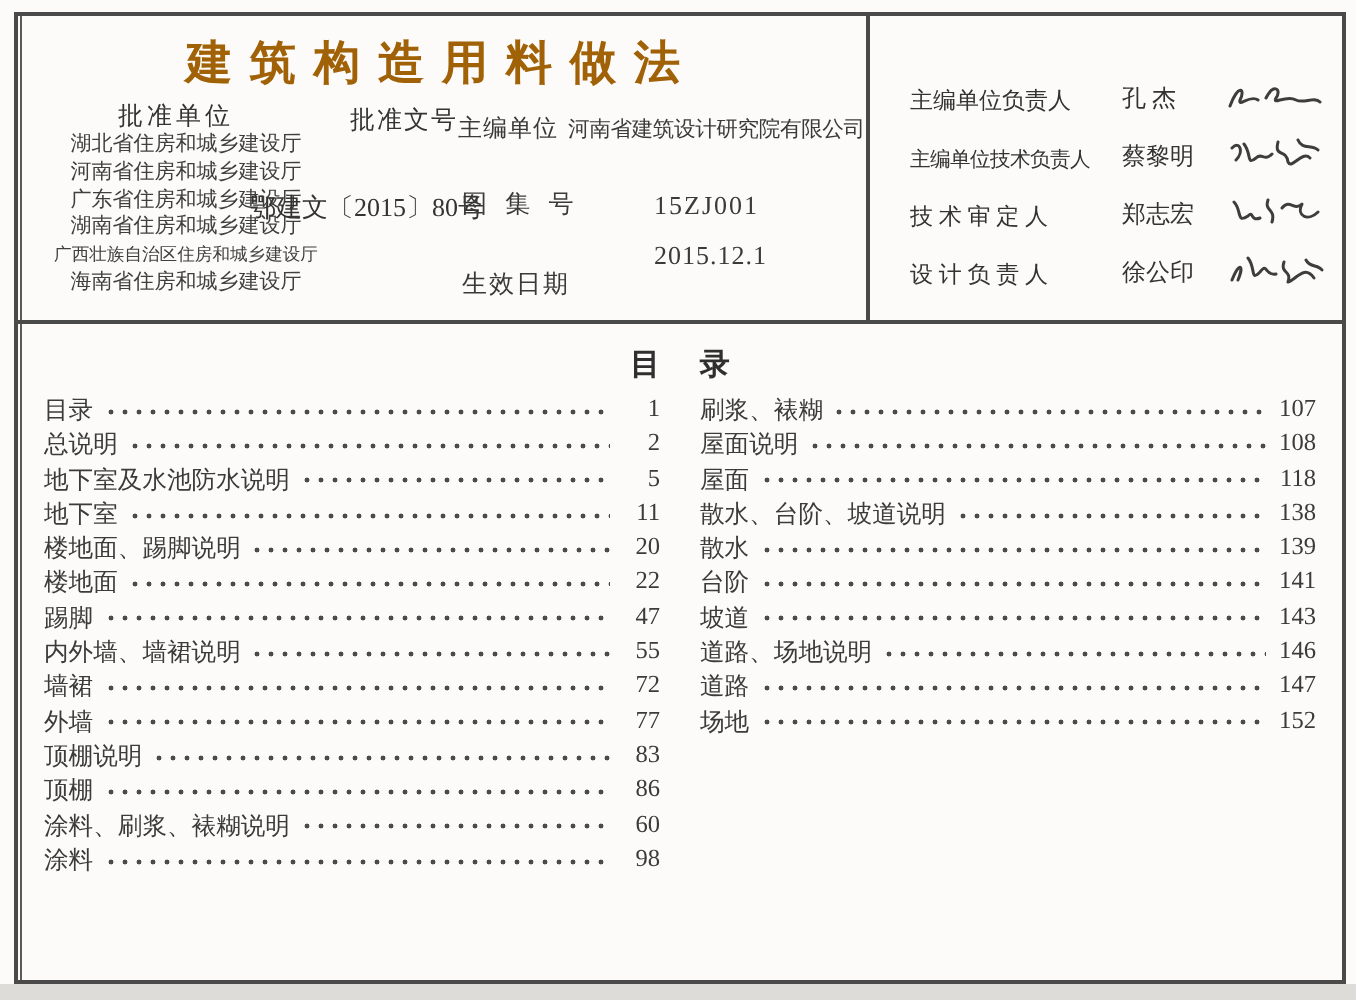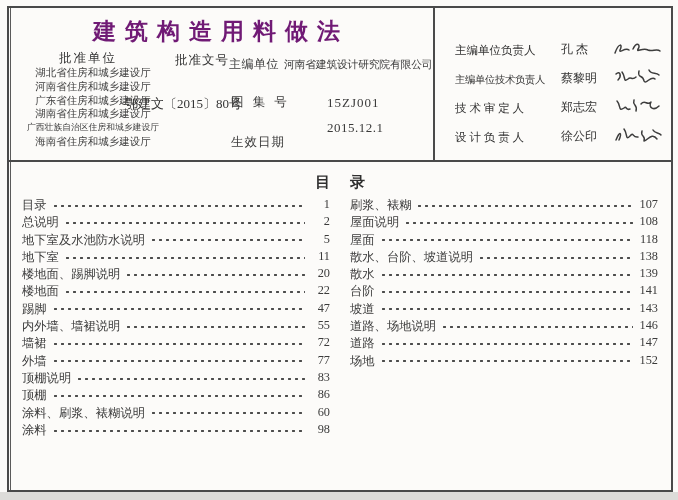--- a/index.html
+++ b/index.html
@@ -29,21 +29,21 @@
     position:absolute;left:0;top:0;width:100%;height:152px;
     border-bottom:2px solid #4a4a4a;
   }
   .header-left{
     position:absolute;left:0;top:0;width:424px;height:152px;
     border-right:2px solid #4a4a4a;
   }
   .doc-title{
     position:absolute;top:8px;left:0;width:100%;margin:0;
     text-align:center;font-size:23px;font-weight:bold;
-    letter-spacing:9px;color:#701a75;white-space:nowrap;
+    letter-spacing:9px;color:#a16207;white-space:nowrap;
   }
   .approval-unit-label{
     position:absolute;left:50px;top:42px;font-size:12.5px;letter-spacing:2px;color:#333;
   }
   .approval-units{
     position:absolute;left:6px;top:58px;width:156px;text-align:center;
     font-size:10.5px;line-height:13.8px;color:#3f3f3f;white-space:nowrap;
   }
   .approval-units .unit.small{font-size:8.8px;}
   .approval-doc-label{

